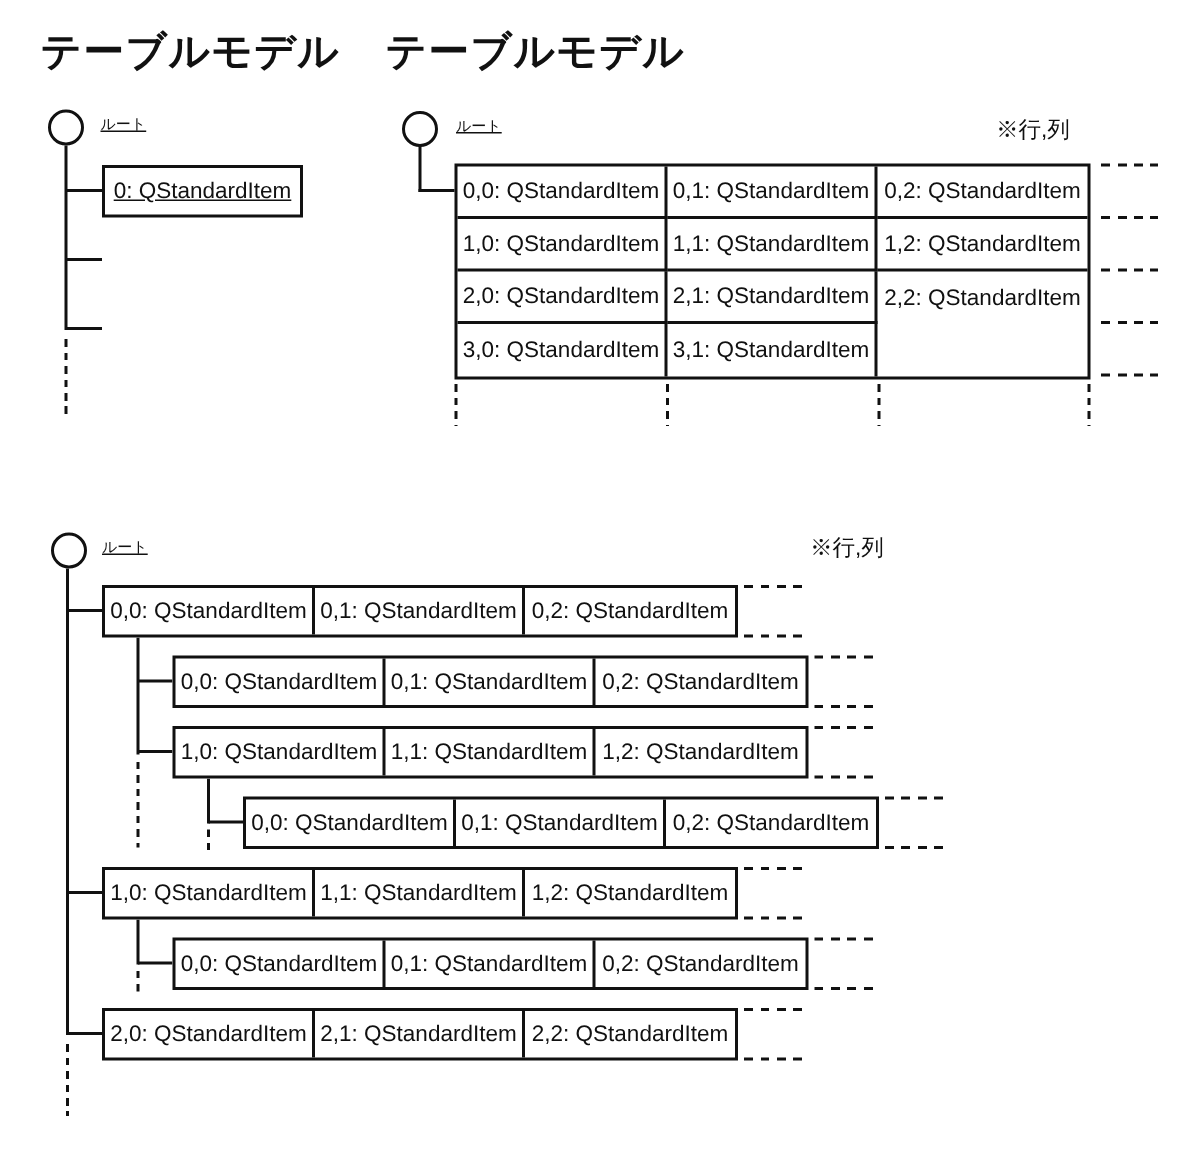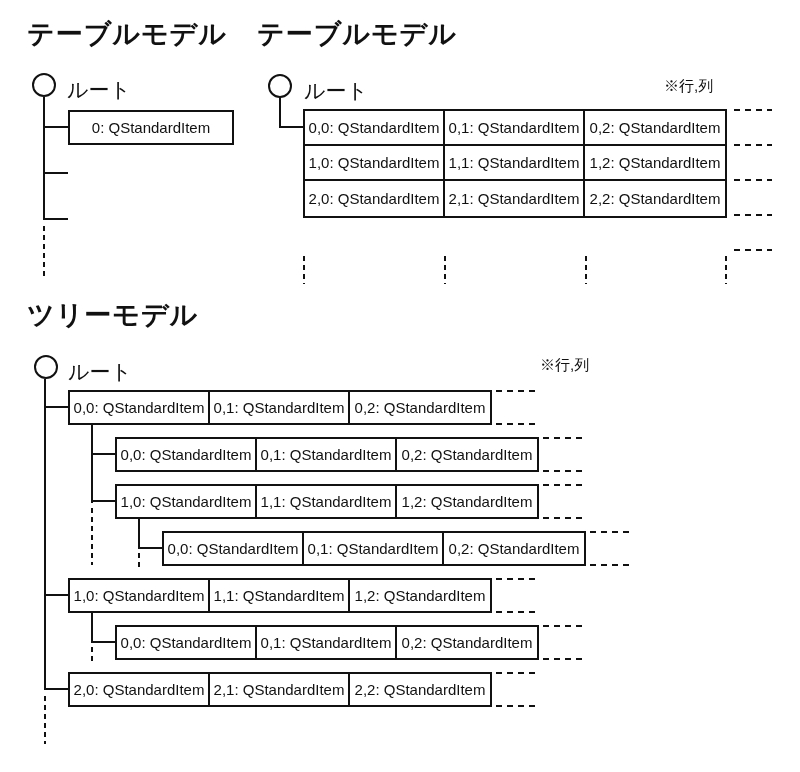--- a/index.html
+++ b/index.html
@@ -1,30 +1,30 @@
 <!DOCTYPE html>
 <html><head>
 <meta charset="utf-8">
 <style>
   html,body{margin:0;padding:0;background:#ffffff;}
   .canvas{position:relative;width:800px;height:772px;background:#ffffff;overflow:hidden;
           font-family:"Liberation Sans", sans-serif;color:#111;}
   .ttl{position:absolute;font-size:27px;font-weight:bold;letter-spacing:1px;white-space:nowrap;}
-  .lbl{position:absolute;font-size:21px;white-space:nowrap;}
+  .lbl{position:absolute;font-size:10px;white-space:nowrap;text-decoration:underline;}
   .note{position:absolute;font-size:15px;white-space:nowrap;}
   .circle{position:absolute;width:24px;height:24px;border:2px solid #111;border-radius:50%;
           background:#fff;box-sizing:border-box;}
   .vline{position:absolute;width:2px;background:#111;}
   .hline{position:absolute;height:2px;background:#111;}
   .vdash{position:absolute;width:2px;
          background:repeating-linear-gradient(to bottom,#111 0 5px,transparent 5px 9px);}
   .hdash{position:absolute;height:2px;
          background:repeating-linear-gradient(to right,#111 0 6px,transparent 6px 11px);}
-  .ibox{position:absolute;width:166px;height:35px;border:2px solid #111;box-sizing:border-box;
-        background:#fff;display:flex;align-items:center;justify-content:center;font-size:15px;}
+  .ibox{position:absolute;width:134px;height:35px;border:2px solid #111;box-sizing:border-box;
+        background:#fff;display:flex;align-items:center;justify-content:center;font-size:15px;text-decoration:underline;}
   .tgrid{position:absolute;border:2px solid #111;background:#fff;
          display:grid;grid-template-columns:repeat(3,140px);}
   .tgrid .cell{height:35px;box-sizing:border-box;border-right:2px solid #111;
          border-bottom:2px solid #111;display:flex;align-items:center;justify-content:center;
          font-size:15px;}
   .tgrid .cell:nth-child(3n){border-right:none;}
   .tgrid .cell:nth-last-child(-n+3){border-bottom:none;}
   .trow{position:absolute;border:2px solid #111;background:#fff;display:flex;}
   .trow .cell{width:140px;height:31px;box-sizing:border-box;border-right:2px solid #111;
          display:flex;align-items:center;justify-content:center;font-size:15px;}
@@ -55,33 +55,34 @@
   <div class="tgrid" style="left:303px;top:109px">
     <div class="cell">0,0: QStandardItem</div>
     <div class="cell">0,1: QStandardItem</div>
     <div class="cell">0,2: QStandardItem</div>
     <div class="cell">1,0: QStandardItem</div>
     <div class="cell">1,1: QStandardItem</div>
     <div class="cell">1,2: QStandardItem</div>
     <div class="cell">2,0: QStandardItem</div>
     <div class="cell">2,1: QStandardItem</div>
     <div class="cell">2,2: QStandardItem</div>
+    <div class="cell">3,0: QStandardItem</div>
+    <div class="cell">3,1: QStandardItem</div>
   </div>
 
   <div class="hdash" style="left:734px;top:109px;width:38px"></div>
   <div class="hdash" style="left:734px;top:144px;width:38px"></div>
   <div class="hdash" style="left:734px;top:179px;width:38px"></div>
   <div class="hdash" style="left:734px;top:214px;width:38px"></div>
   <div class="hdash" style="left:734px;top:249px;width:38px"></div>
   <div class="vdash" style="left:303px;top:256px;height:28px"></div>
   <div class="vdash" style="left:444px;top:256px;height:28px"></div>
   <div class="vdash" style="left:585px;top:256px;height:28px"></div>
   <div class="vdash" style="left:725px;top:256px;height:28px"></div>
 
-  <div class="ttl" style="left:27px;top:297px">ツリーモデル</div>
   <div class="circle" style="left:34px;top:355px"></div>
   <div class="lbl" style="left:68px;top:358px">ルート</div>
   <div class="note" style="left:540px;top:356px">※行,列</div>
 
   <div class="vline" style="left:44px;top:379px;height:311px"></div>
   <div class="hline" style="left:45px;top:406px;width:23px"></div>
   <div class="hline" style="left:45px;top:594px;width:23px"></div>
   <div class="hline" style="left:45px;top:688px;width:23px"></div>
   <div class="vdash" style="left:44px;top:696px;height:48px"></div>
 

